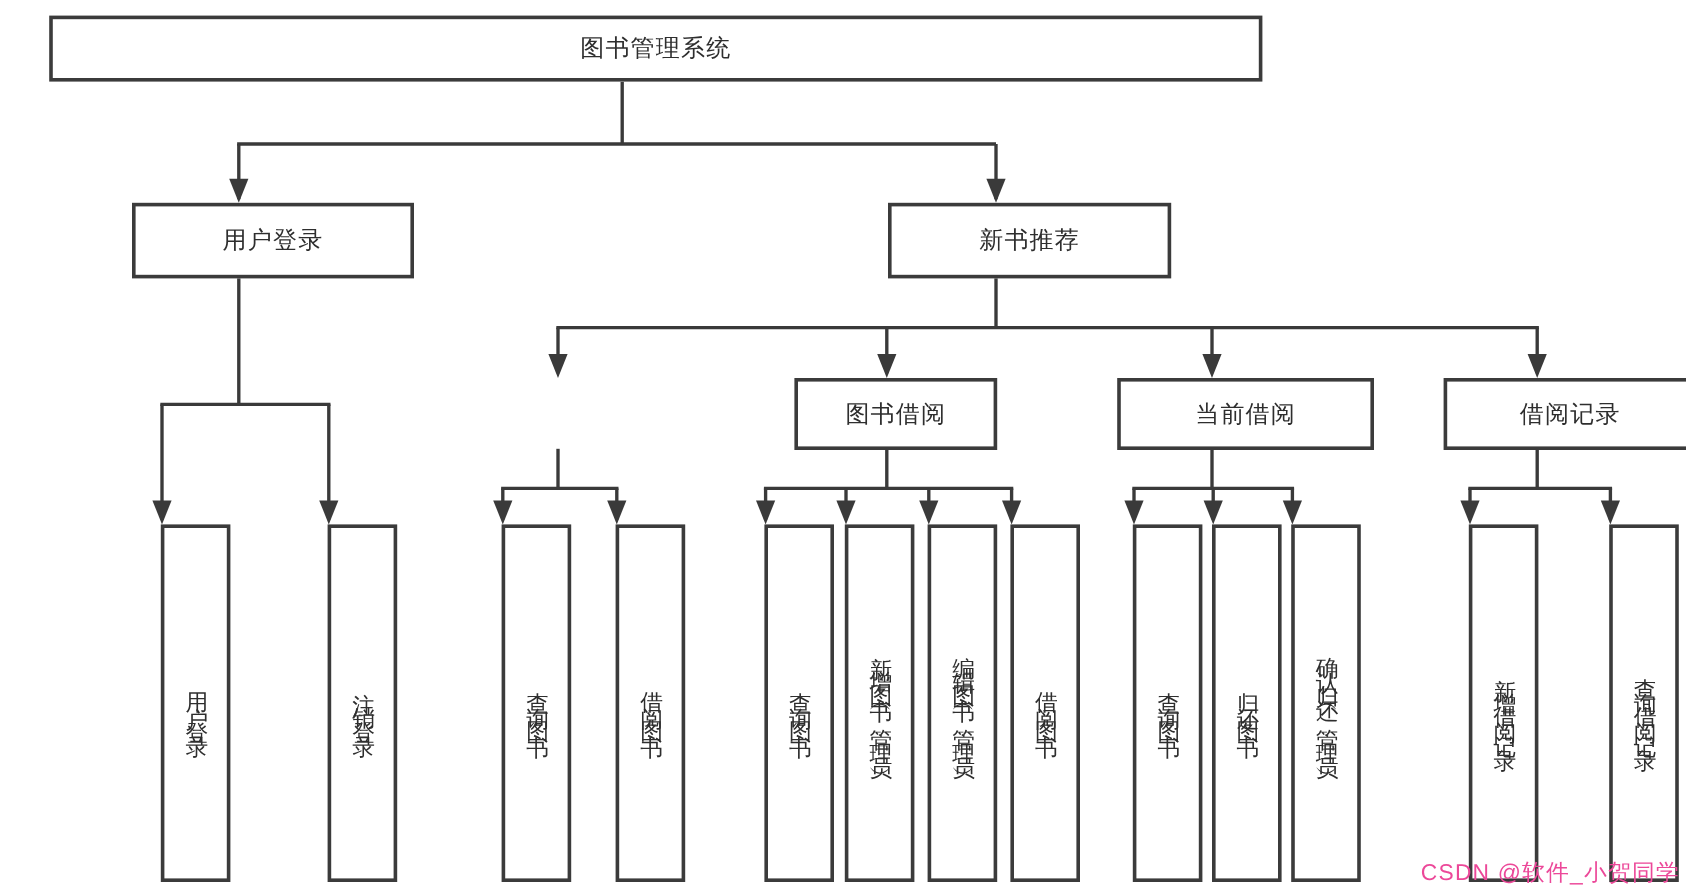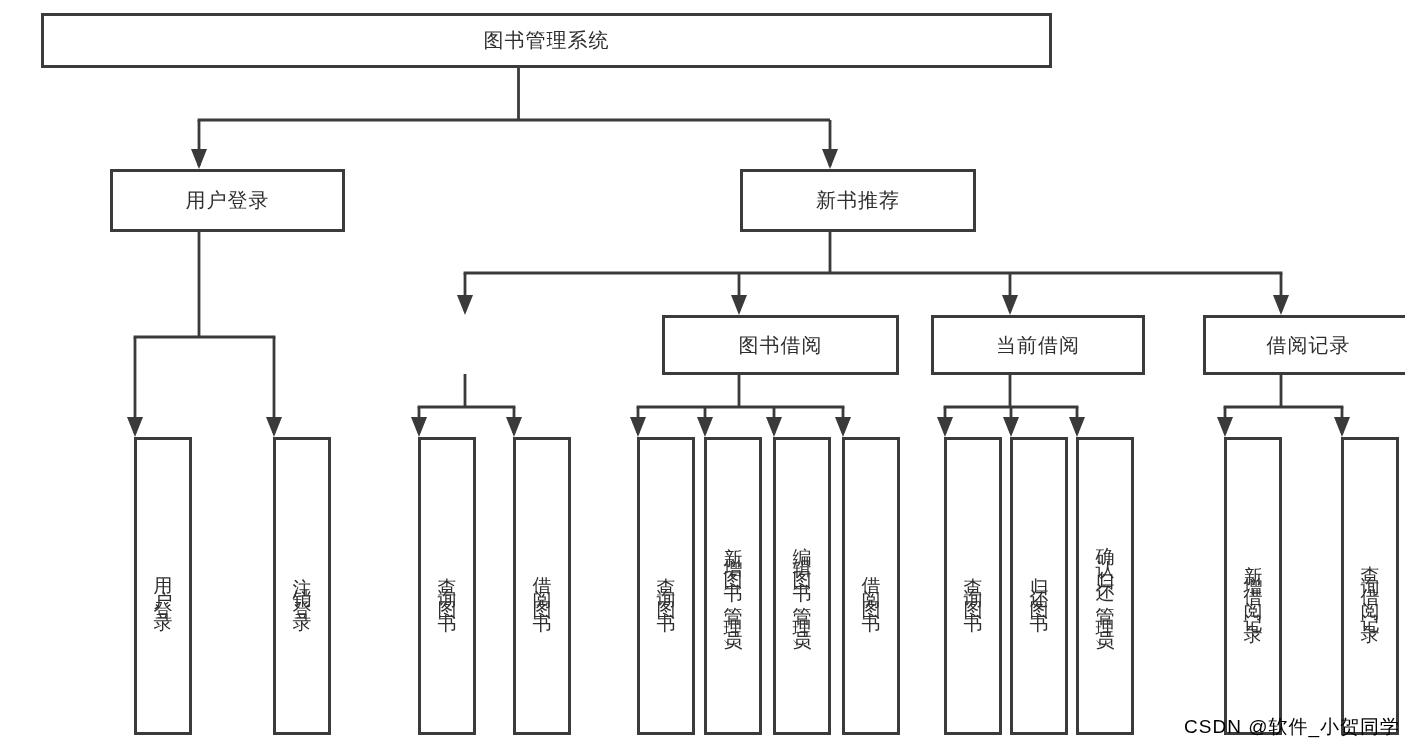--- a/index.html
+++ b/index.html
@@ -9,31 +9,31 @@
   .node { position:absolute; box-sizing:border-box; border:3px solid #3b3b3b; background:#ffffff;
           display:flex; align-items:center; justify-content:center; color:#2e2e2e;margin-left:28px; }
   .hbox { font-size:20px; letter-spacing:1px; }
   .vbox span { writing-mode:vertical-rl; text-orientation:mixed; font-size:19px; letter-spacing:12px; white-space:nowrap; }
   
   .n-root   { left:13px;  top:13px;  width:1011px; height:55px; }
   .n-login  { left:82px;  top:169px; width:235px;  height:63px; }
   .n-mgmt   { left:712px; top:169px; width:236px;  height:63px; }
   
   .n-rec    { left:363px;  top:315px; width:204px; height:60px; }
-  .n-borrow { left:634px;  top:315px; width:237px; height:60px; }
+  .n-borrow { left:634px;  top:315px; width:169px; height:60px; }
   .n-cur    { left:903px;  top:315px; width:214px; height:60px; }
   .n-recd   { left:1175px; top:315px; width:211px; height:60px; }
   
   .leaf { top:437px; width:58px; height:298px; }
   .l-a1 { left:106px; }  .l-a2 { left:245px; }
   .l-b1 { left:390px; }  .l-b2 { left:485px; }
   .l-c1 { left:609px; }  .l-c2 { left:676px; } .l-c3 { left:745px; } .l-c4 { left:814px; }
   .l-d1 { left:916px; }  .l-d2 { left:982px; } .l-d3 { left:1048px; }
   .l-e1 { left:1196px; } .l-e2 { left:1313px; }
-  #watermark { position:absolute; right:5px; top:714px; font-size:19px; color:#000000; z-index:5; letter-spacing:1px; }
+  #watermark { position:absolute; right:5px; top:714px; font-size:19px; color:#ec4899; z-index:5; letter-spacing:1px; }
 </style>
 </head>
 <body>
 
 <div id="canvas">
 
   <svg id="connectors" width="1405" height="747" viewBox="0 0 1405 747">
     <g stroke="#3a3a3a" stroke-width="2.8" fill="none">
       <path d="M518.5 68 V120"></path>
       <path d="M197.6 120 H830"></path>

